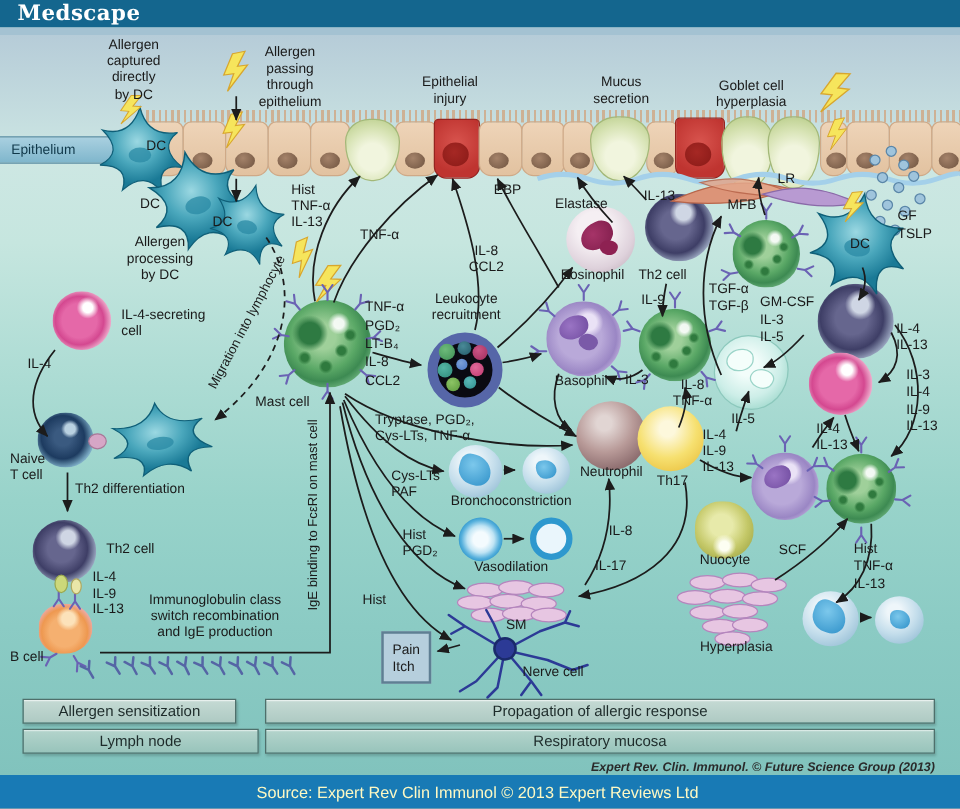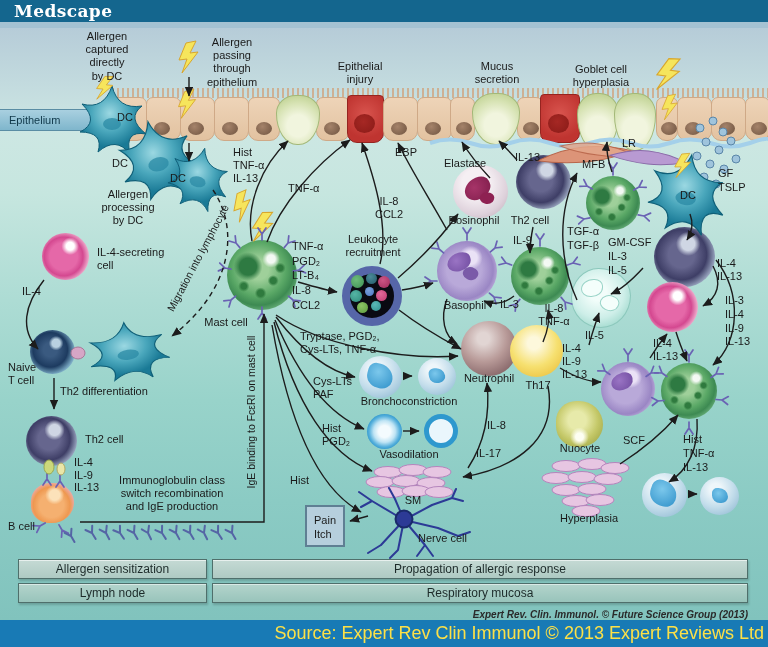--- a/index.html
+++ b/index.html
@@ -5,21 +5,21 @@
   html,body{margin:0;padding:0;background:#666;}
   #stage{position:relative;width:768px;height:647px;overflow:hidden;background:#cde7e3;
          font-family:"Liberation Sans",sans-serif;}
   
   #hdr{position:absolute;left:0;top:0;width:768px;height:22px;background:#14668e;z-index:60;}
   #hdr .logo{position:absolute;left:14px;top:1px;color:#fff;font:bold 17px/20px "DejaVu Serif",serif;letter-spacing:.4px;}
   #substrip{position:absolute;left:0;top:22px;width:768px;height:6px;background:#a4c2d2;z-index:60;}
   #main{position:absolute;left:0;top:28px;width:768px;height:592px;
         background:linear-gradient(180deg,#b6ccd8 0%,#c2dade 9%,#cde7e3 17%,#c6e6df 28%,#addcd4 46%,#98d3ca 63%,#8bcbc4 80%,#81c3bd 100%);}
   #srcbar{position:absolute;left:0;top:620px;width:768px;height:27px;background:#187ab5;z-index:60;
-          color:#fde047;font-size:18px;line-height:27px;text-align:right;padding-right:4px;box-sizing:border-box;}
+          color:#fef9c3;font-size:13px;line-height:27px;text-align:center;padding-right:4px;box-sizing:border-box;}
   #credit{position:absolute;right:20px;top:609px;font:italic bold 10px "Liberation Sans",sans-serif;color:#2a2a2a;z-index:55;}
   
   #cilia{position:absolute;left:112px;top:88px;width:656px;height:10px;z-index:5;
          background:repeating-linear-gradient(90deg,#cfa987 0 2px,rgba(0,0,0,0) 2px 5px);opacity:.85;}
   .ep{position:absolute;z-index:6;background:linear-gradient(#eed4b8,#e2c2a0);border:1px solid #cfa987;border-radius:7px 7px 10px 10px;}
   .ep:after{content:"";position:absolute;left:22%;bottom:5px;width:16px;height:13px;border-radius:50%;
             background:radial-gradient(circle at 40% 35%,#a5836a,#7c5f4a 75%);}
   .injured{background:radial-gradient(circle at 50% 40%,#d8544e,#bf3430 72%);border-color:#962420;border-radius:4px 4px 10px 10px;}
   .injured:after{width:21px;height:19px;left:18%;bottom:9px;background:radial-gradient(circle at 45% 40%,#a62824,#891a17);}
   .goblet{z-index:7;background:radial-gradient(circle at 50% 62%,#f1f5de 0 30%,#d7e3b4 62%,#bccf8e 92%);
@@ -460,21 +460,21 @@
 IL-13</div>
   <div class="lbl" style="left:653px;top:337px;line-height:1.2">IL-4
 IL-13</div>
   <div class="lbl" style="left:623px;top:434px">SCF</div>
   <div class="lbl" style="left:683px;top:433px;line-height:1.25">Hist
 TNF-α
 IL-13</div>
   <div class="lbl ctr" style="left:580px;top:442px">Nuocyte</div>
   <div class="lbl ctr" style="left:589px;top:512px">Hyperplasia</div>
 
-  <div style="position:absolute;left:18px;top:559px;width:189px;height:20px;z-index:55;background:linear-gradient(#c5dad4,#aecac3);border:1px solid #4f6f6b;box-shadow:inset 0 1px 0 rgba(255,255,255,.6),1px 2px 2px rgba(0,0,0,.18);box-sizing:border-box;font-size:12px;line-height:18px;text-align:center;color:#1d2b2a">Allergen sensitization</div>
+  <div style="position:absolute;left:18px;top:559px;width:171px;height:20px;z-index:55;background:linear-gradient(#c5dad4,#aecac3);border:1px solid #4f6f6b;box-shadow:inset 0 1px 0 rgba(255,255,255,.6),1px 2px 2px rgba(0,0,0,.18);box-sizing:border-box;font-size:12px;line-height:18px;text-align:center;color:#1d2b2a">Allergen sensitization</div>
   <div style="position:absolute;left:18px;top:583px;width:189px;height:20px;z-index:55;background:linear-gradient(#b4d4cc,#98c4bb);border:1px solid #4f6f6b;box-shadow:inset 0 1px 0 rgba(255,255,255,.5),1px 2px 2px rgba(0,0,0,.18);box-sizing:border-box;font-size:12px;line-height:18px;text-align:center;color:#1d2b2a">Lymph node</div>
   <div style="position:absolute;left:212px;top:559px;width:536px;height:20px;z-index:55;background:linear-gradient(#c5dad4,#aecac3);border:1px solid #4f6f6b;box-shadow:inset 0 1px 0 rgba(255,255,255,.6),1px 2px 2px rgba(0,0,0,.18);box-sizing:border-box;font-size:12px;line-height:18px;text-align:center;color:#1d2b2a">Propagation of allergic response</div>
   <div style="position:absolute;left:212px;top:583px;width:536px;height:20px;z-index:55;background:linear-gradient(#b4d4cc,#98c4bb);border:1px solid #4f6f6b;box-shadow:inset 0 1px 0 rgba(255,255,255,.5),1px 2px 2px rgba(0,0,0,.18);box-sizing:border-box;font-size:12px;line-height:18px;text-align:center;color:#1d2b2a">Respiratory mucosa</div>
 
   <div id="credit">Expert Rev. Clin. Immunol. © Future Science Group (2013)</div>
 
   <div id="hdr">
     <span class="logo">Medscape</span>
   </div>
   <div id="substrip"></div>

